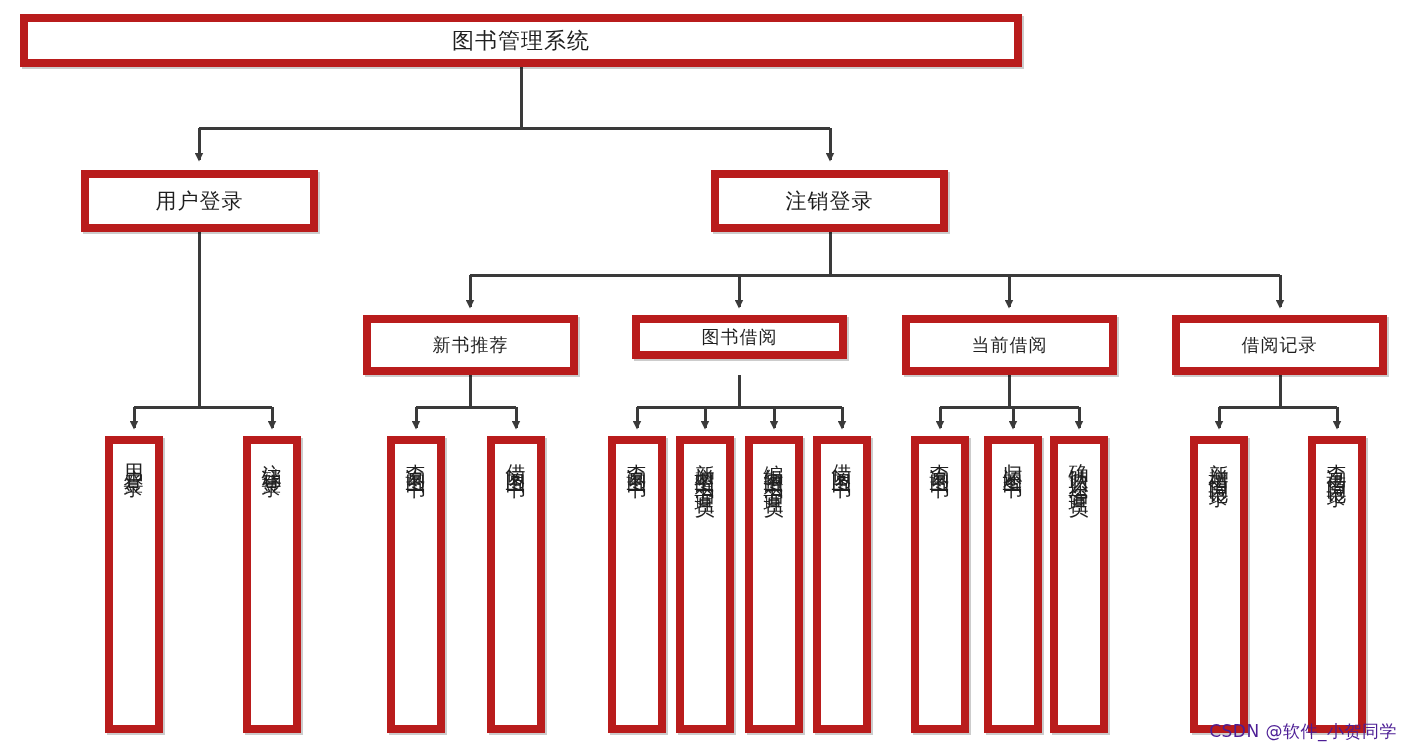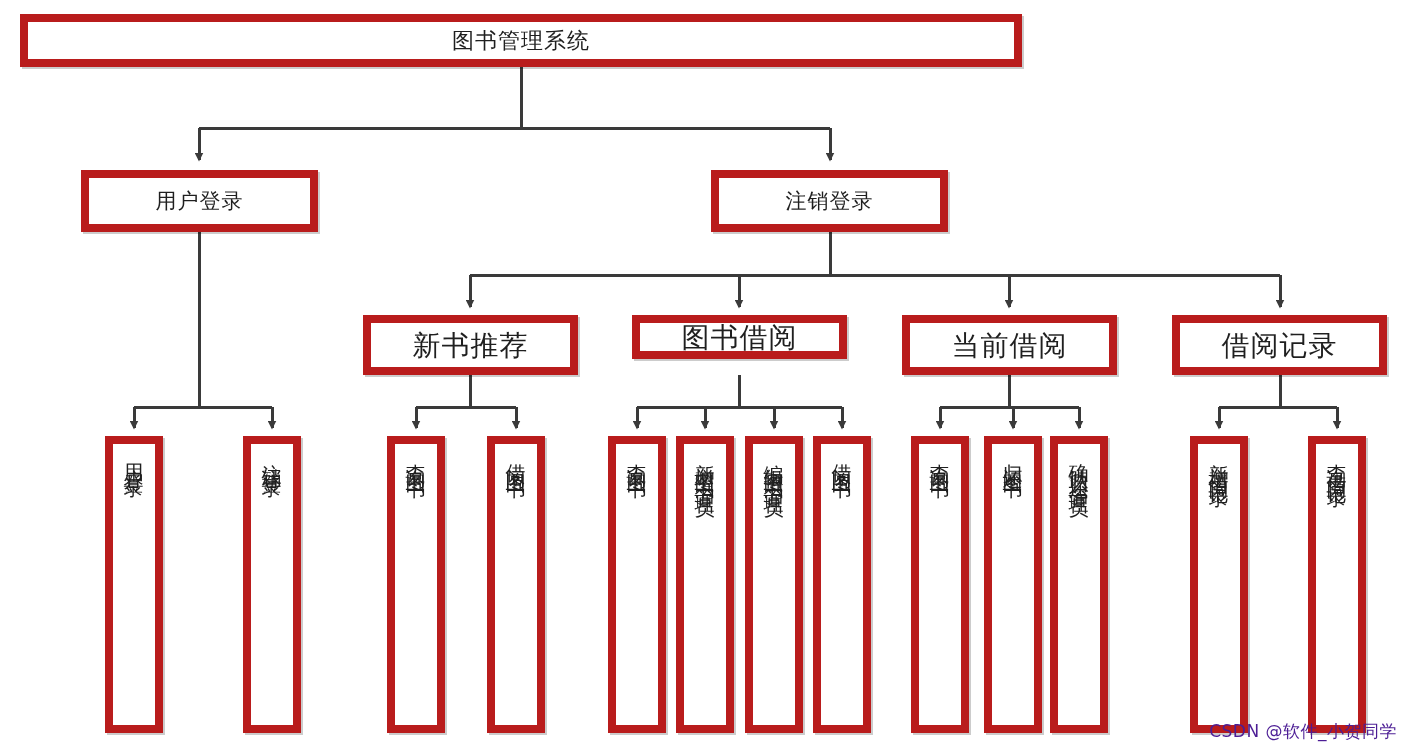--- a/index.html
+++ b/index.html
@@ -51,21 +51,21 @@
     font-size: 21px;
     line-height: 1.25;
     color: #1f1f1f;
     letter-spacing: 1px;
     white-space: nowrap;
   }
 
   
   .node.root .node-label { font-size: 22px; }
   .node.level2 .node-label { font-size: 21px; }
-  .node.level3 .node-label { font-size: 28px; }
+  .node.level3 .node-label { font-size: 18px; }
 
   
   .node.leaf {
     align-items: flex-start;
     justify-content: center;
     padding-top: 4px;
   }
   .node.leaf .node-label {
     writing-mode: vertical-rl;
     text-orientation: upright;

